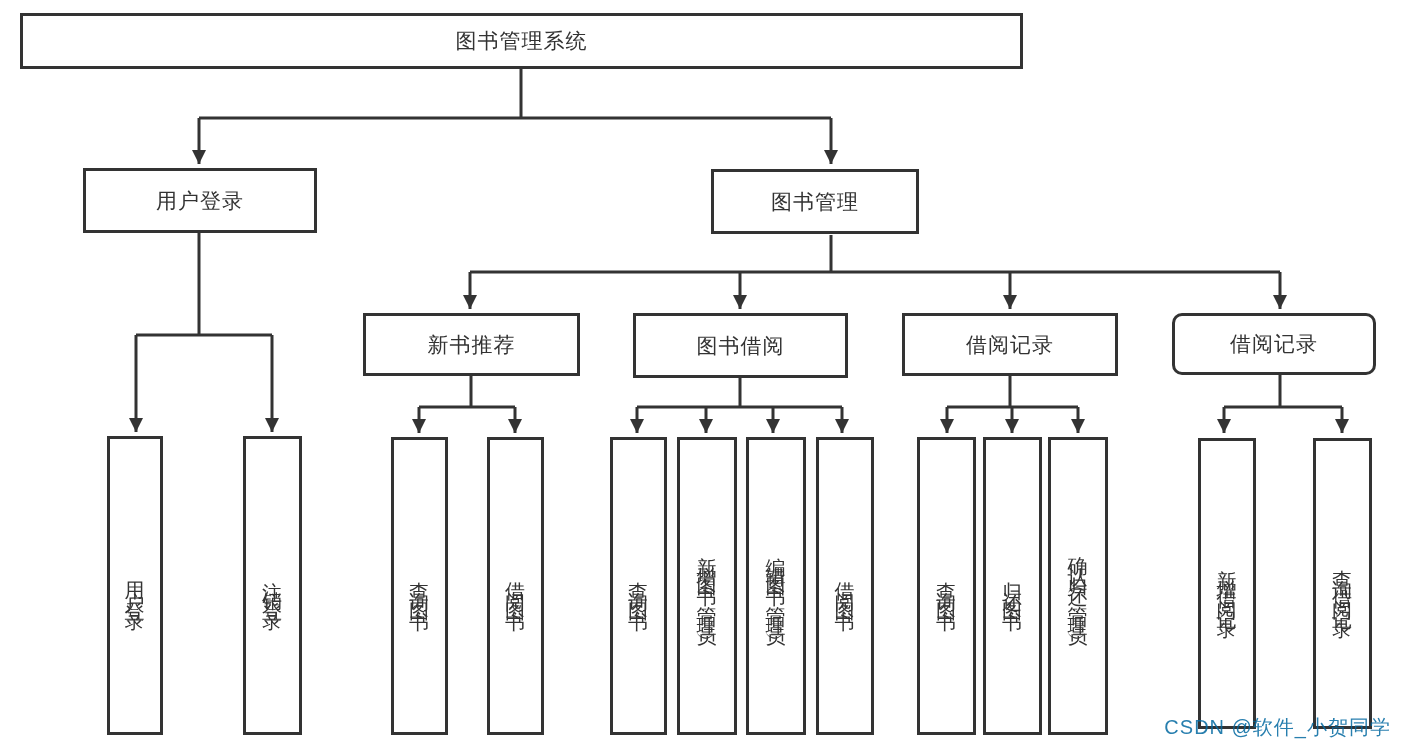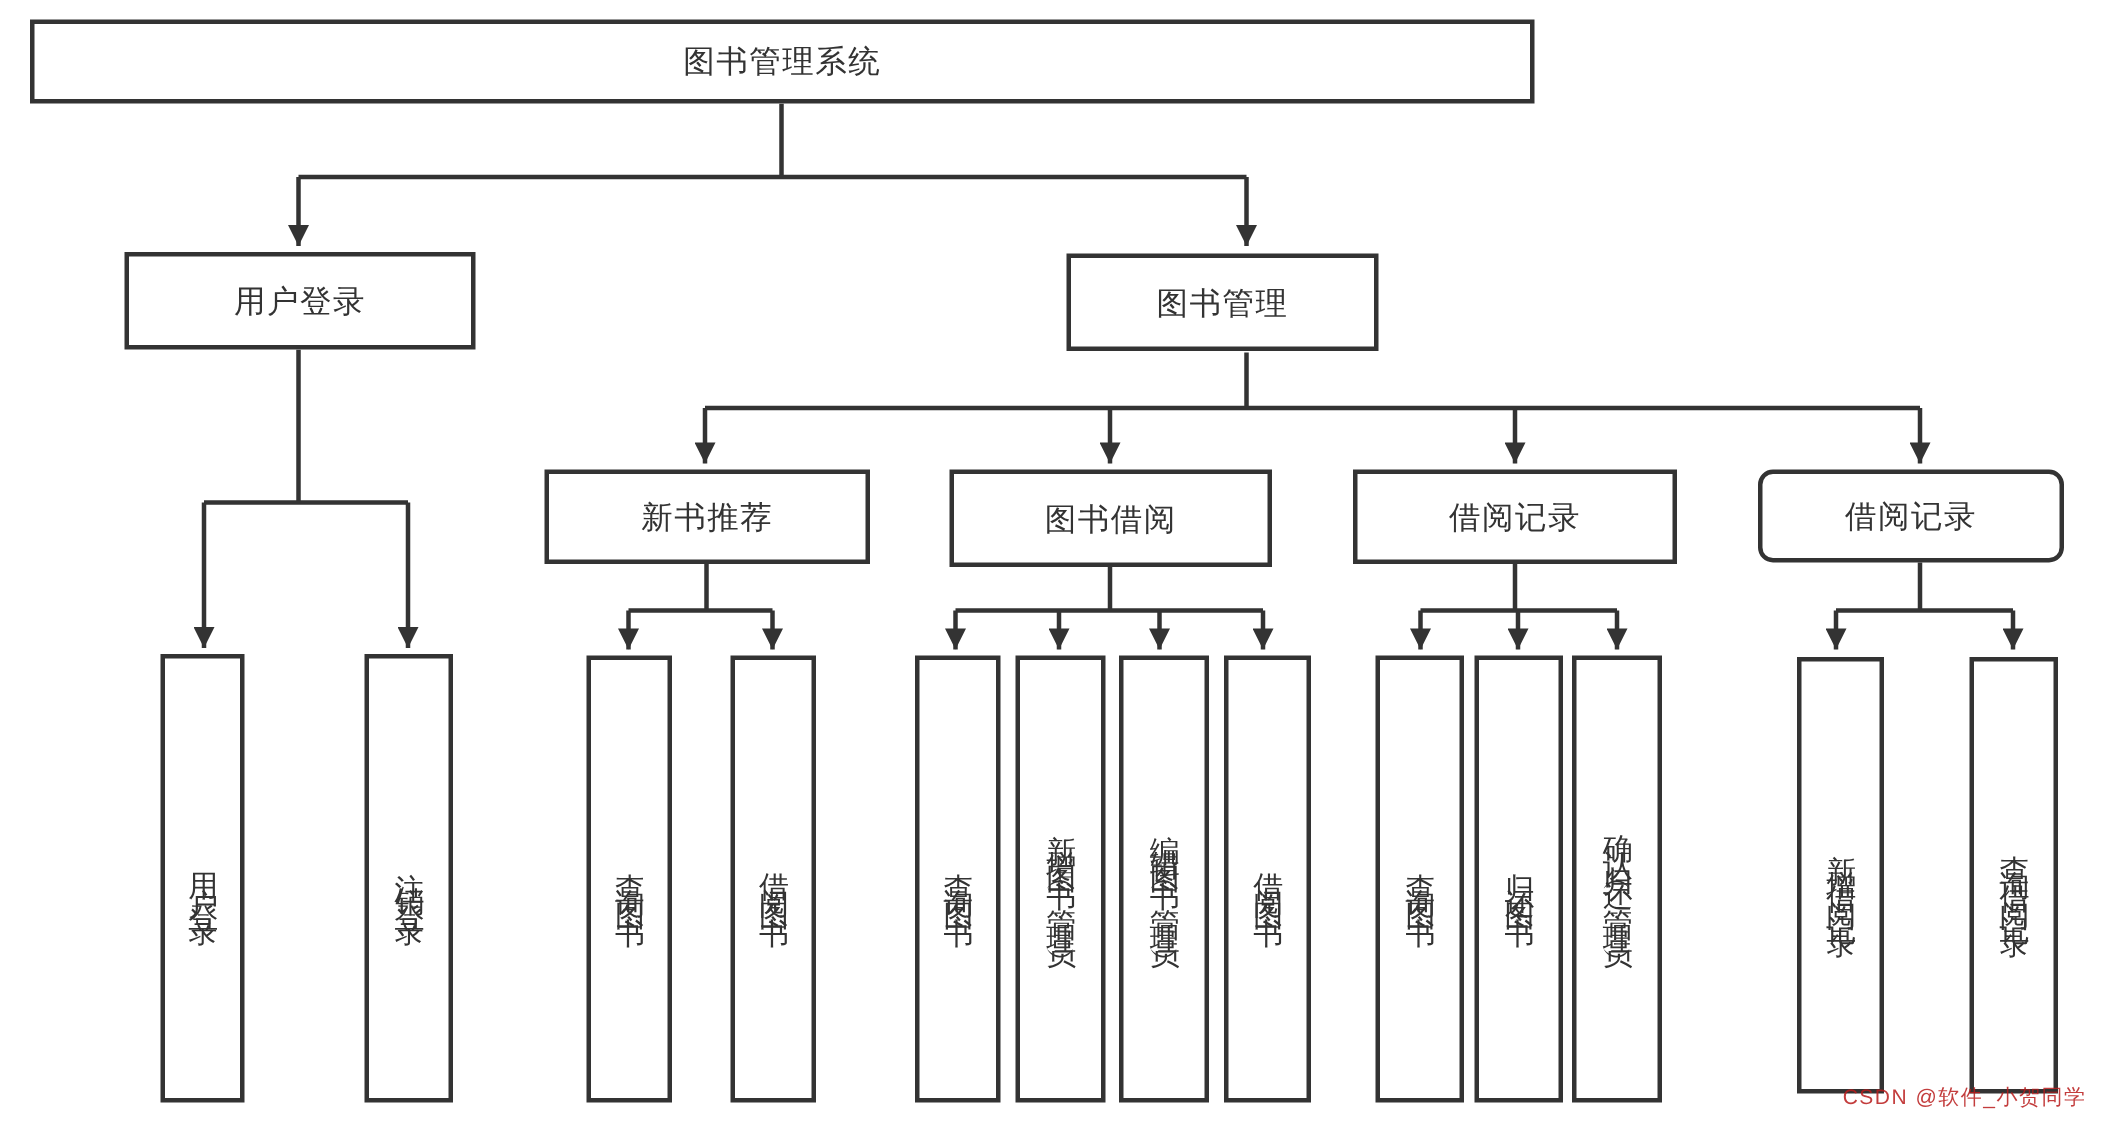--- a/index.html
+++ b/index.html
@@ -51,22 +51,22 @@
     font-size: 20px;
     letter-spacing: 10px;
     color: #333333;
     line-height: 1;
     white-space: nowrap;
   }
   .watermark {
     position: absolute;
     right: 14px;
     bottom: 6px;
-    font-size: 14px;
-    color: #b91c1c;
+    font-size: 20px;
+    color: #0369a1;
     opacity: 0.85;
     letter-spacing: 1px;
     white-space: nowrap;
     pointer-events: none;
   }
 </style>
 </head>
 <body>
 
 <div class="canvas">

